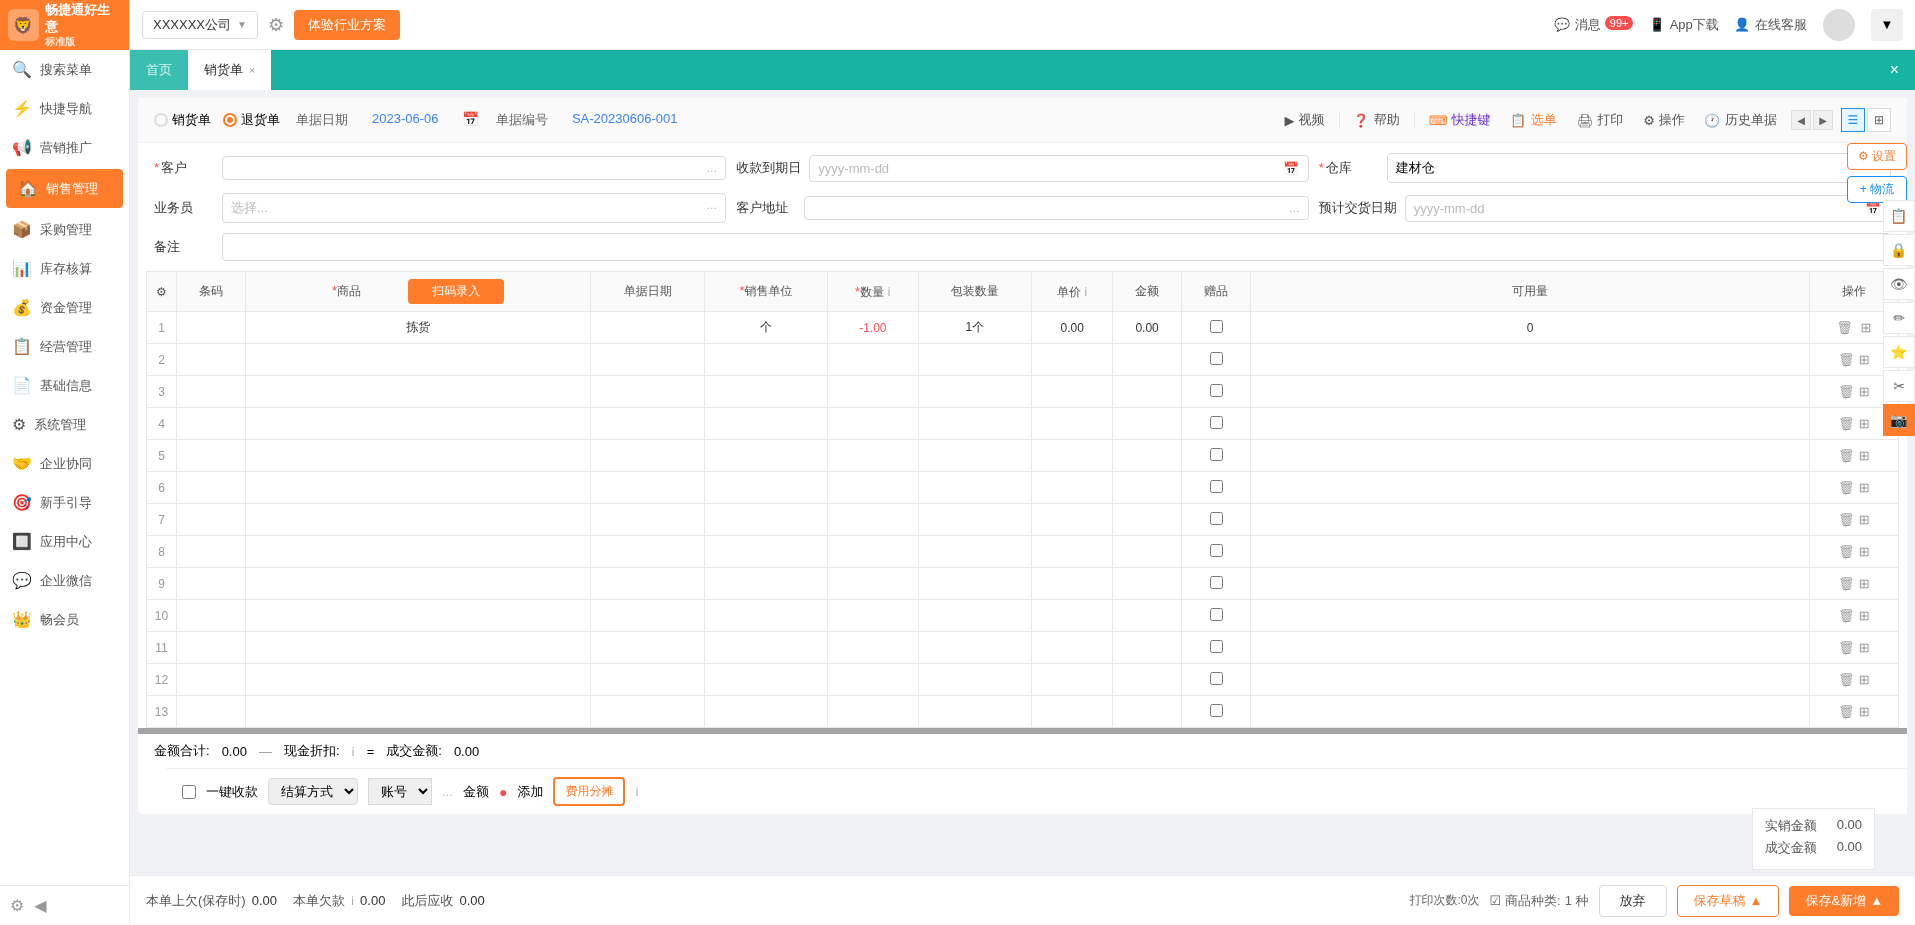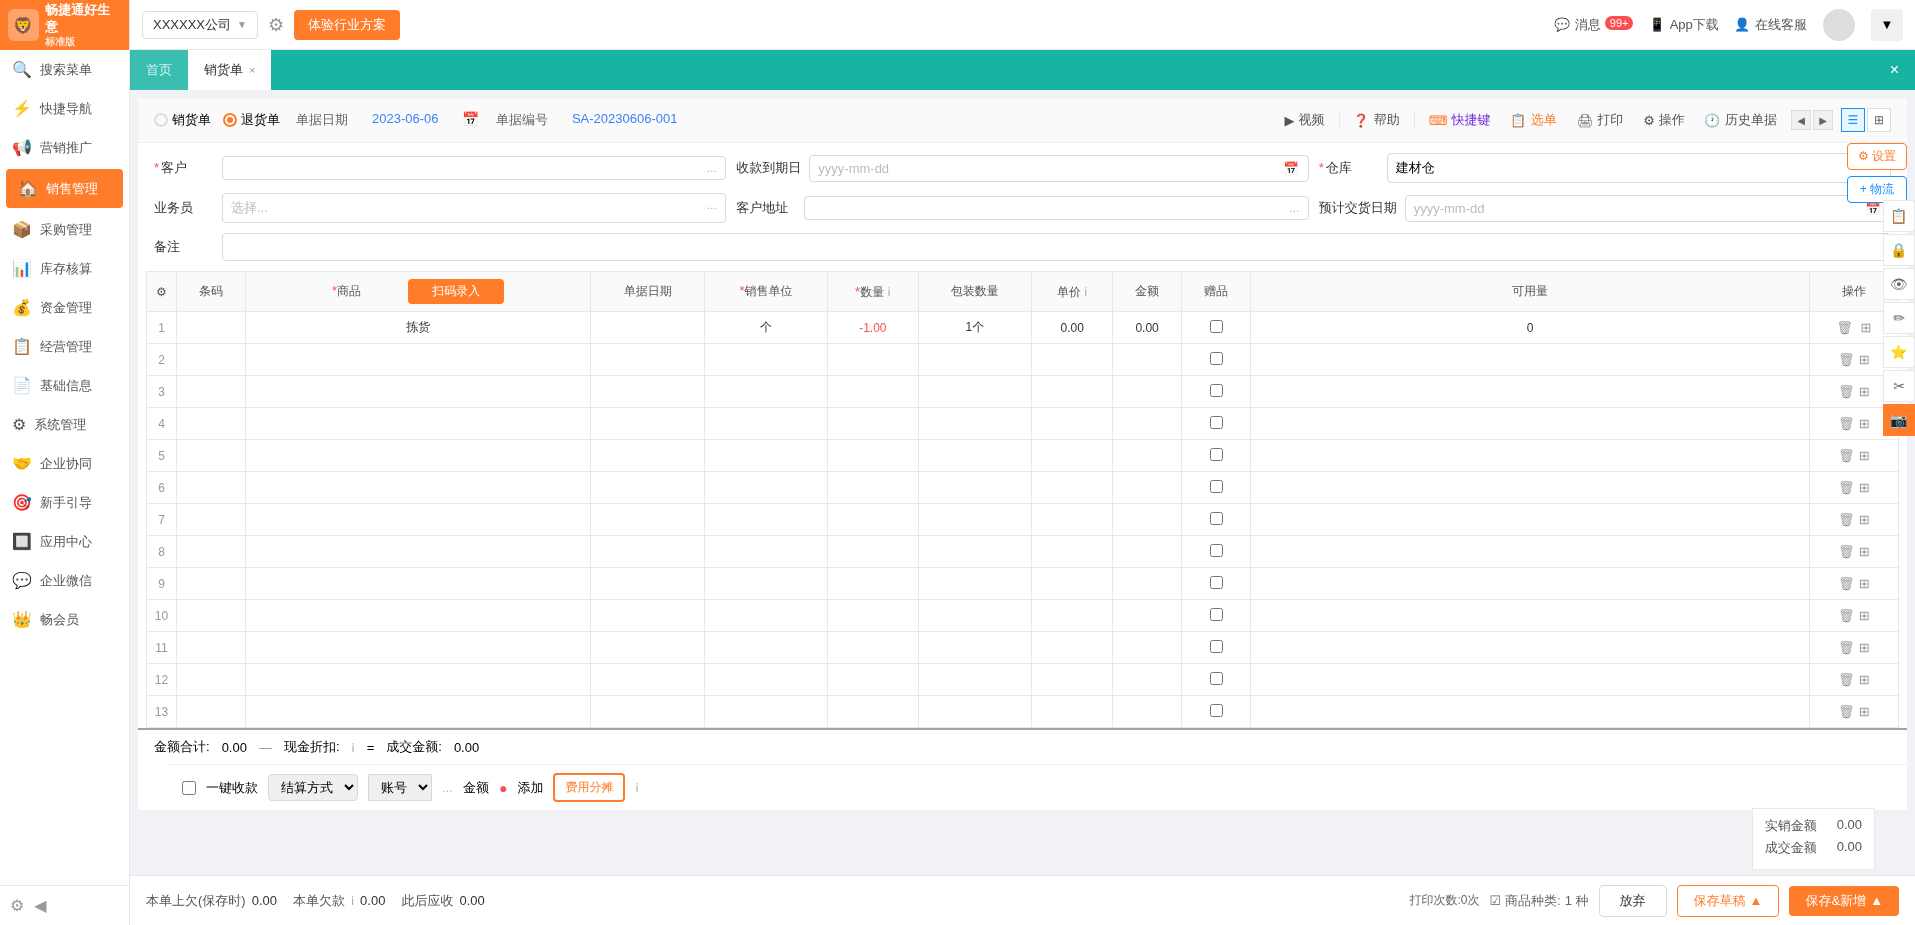--- a/index.html
+++ b/index.html
@@ -139,21 +139,21 @@
       font-size: 12px; color: #333; height: 32px;
     }
     .row-num { color: #999; width: 30px; }
     .subtotal-row td { background: #fffbe6; font-weight: 500; }
     .num-red { color: #ff4d4f; }
     .col-ops { white-space: nowrap; }
 
     
     .bottom-summary {
       padding: 8px 16px; background: #fff; display: flex; align-items: center;
-      gap: 12px; border-top: 2px solid #a3a3a3; flex-wrap: wrap;
+      gap: 12px; border-top: 6px solid #a3a3a3; flex-wrap: wrap;
     }
     .summary-dash { color: #999; }
 
     
     .payment-row {
       padding: 8px 16px; background: #fff; display: flex; align-items: center;
       gap: 10px; border-top: 1px solid #f0f0f0; margin-left: 28px;
     }
     .payment-checkbox { width: 14px; height: 14px; }
     .fee-btn {

